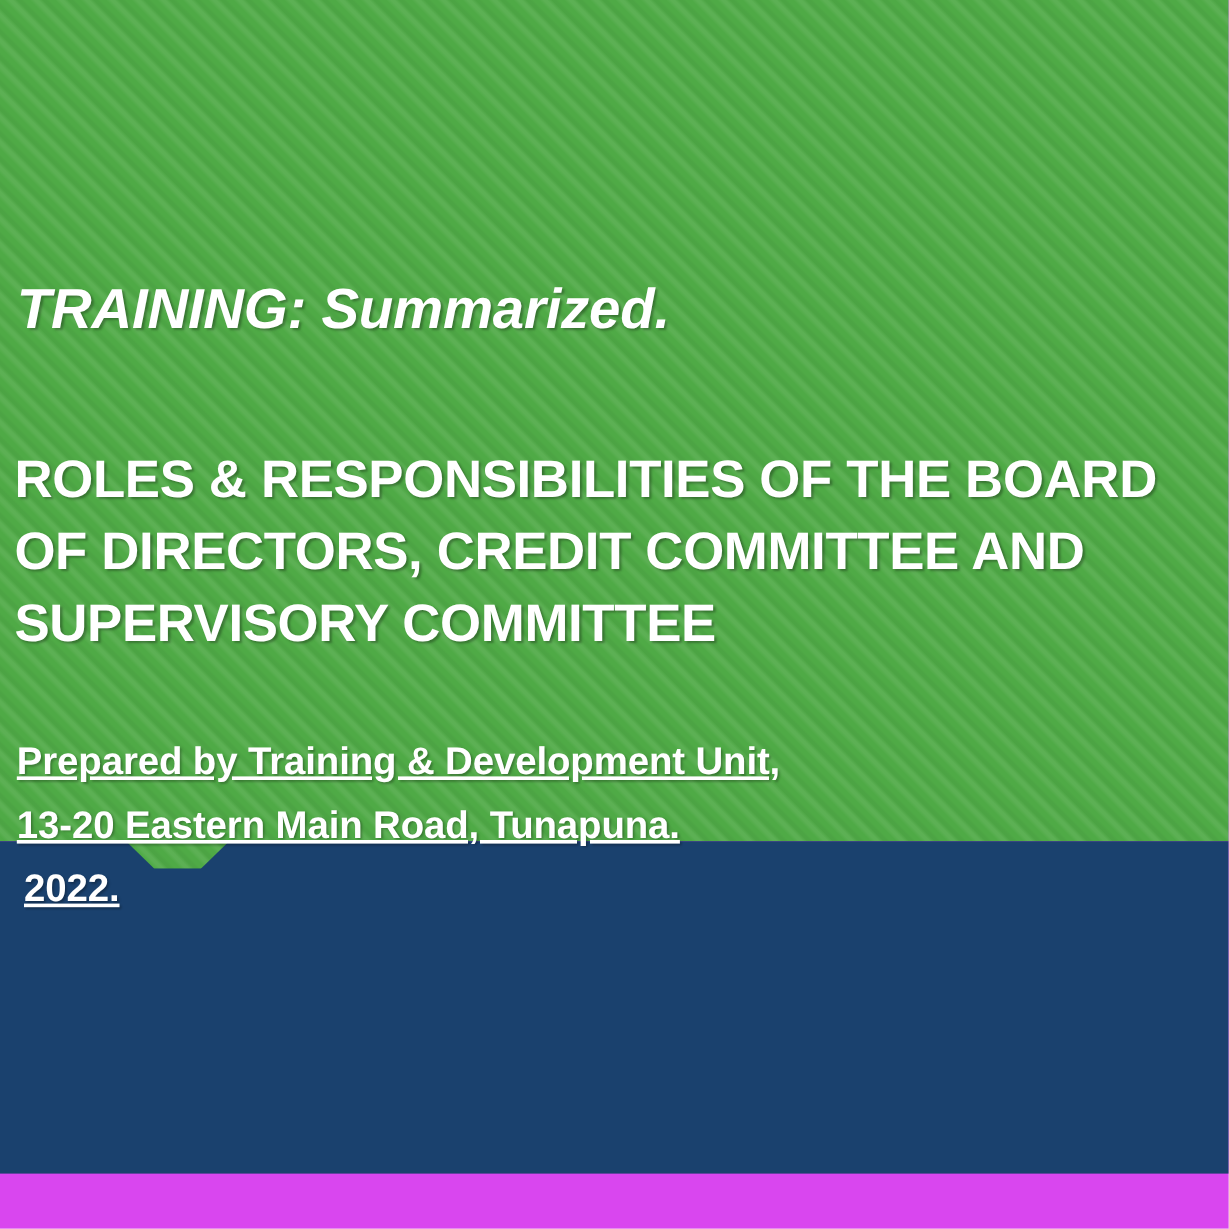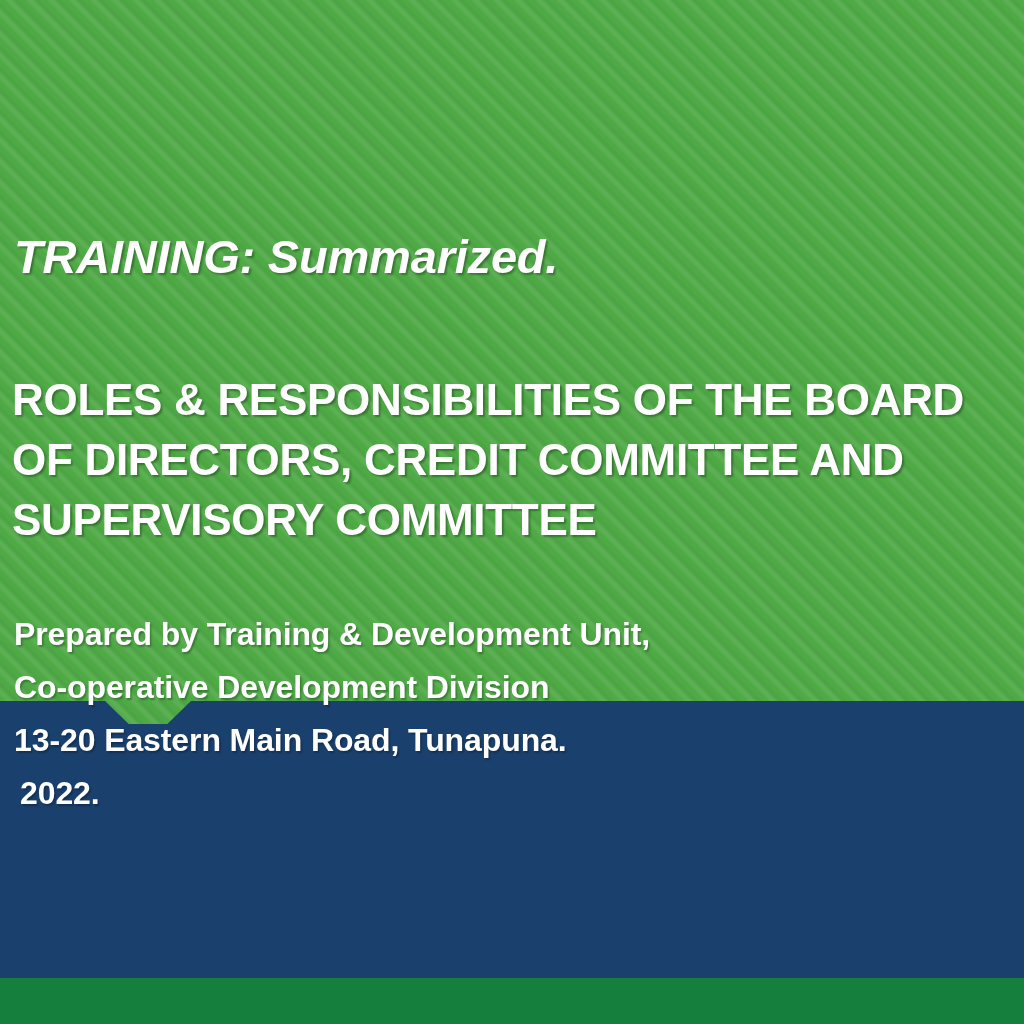--- a/index.html
+++ b/index.html
@@ -11,21 +11,21 @@
     width: 1024px;
     height: 1024px;
     font-family: "Liberation Sans", sans-serif;
     overflow: hidden;
   }
 
   #slide {
     position: relative;
     width: 1024px;
     height: 1024px;
-    background: #15803d;
+    background: #d946ef;
     overflow: hidden;
   }
 
   
   .band-blue {
     position: absolute;
     left: 0;
     top: 701px;
     width: 1024px;
     height: 277px;
@@ -119,20 +119,21 @@
     font-size: 32px;
     line-height: 53px;
     font-weight: bold;
     color: #ffffff;
     letter-spacing: -0.1px;
     text-shadow: 1.5px 1.5px 2px rgba(0,0,0,0.28);
   }
   .credits .line {
     display: block;
     white-space: pre;
+    text-decoration: underline;
   }
   .credits .line.indent {
     padding-left: 6px;
   }
 </style>
 </head>
 <body>
 
 <div id="slide">
 
@@ -143,19 +144,18 @@
   <div class="text-layer">
 
     <div class="headline">TRAINING: Summarized.</div>
 
     <div class="subject">ROLES  &amp; RESPONSIBILITIES OF THE BOARD
 OF DIRECTORS, CREDIT COMMITTEE AND
 SUPERVISORY COMMITTEE</div>
 
     <div class="credits">
       <span class="line">Prepared by Training &amp; Development Unit,</span>
-      <span class="line">Co-operative Development Division</span>
       <span class="line">13-20 Eastern Main Road, Tunapuna.</span>
       <span class="line indent">2022.</span>
     </div>
 
   </div>
 </div>
 
 </body></html>

